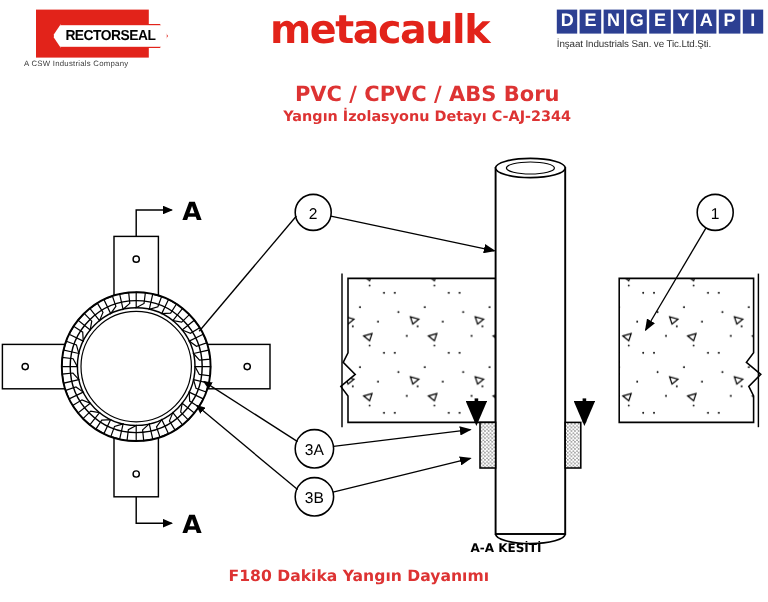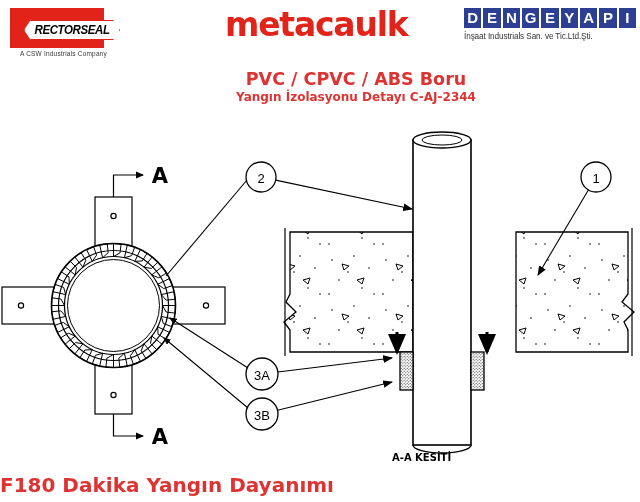--- a/index.html
+++ b/index.html
@@ -19,22 +19,22 @@
     position: absolute;
     left: 0; top: 0;
     width: 640px;
     height: 502px;
     background: #fff;
   }
 
   
   .logo-rectorseal {
     position: absolute;
-    left: 10px; top: 8px;
-    width: 108px; height: 40px; font-style: italic;
+    left: 30px; top: 8px;
+    width: 108px; height: 40px;
   }
   .rs-redbox {
     position: absolute;
     left: 0; top: 0;
     width: 94px; height: 40px;
     background: #e2231a;
   }
   .rs-banner {
     position: absolute;
     left: 14px; top: 12px;
@@ -124,21 +124,22 @@
     left: 392px; top: 452px;
     font-size: 10px;
     font-weight: bold;
     color: #000;
     font-family: "DejaVu Sans", sans-serif;
   }
   .caption-bottom {
     position: absolute;
     left: 0; top: 473px;
     width: 598px;
-    font-size: 20px;
+    text-align: center;
+    font-size: 13px;
     font-weight: bold;
     color: #dd3333;
     font-family: "DejaVu Sans", sans-serif;
   }
 
   
   .drawing {
     position: absolute;
     left: 0; top: 0;
     width: 640px;

